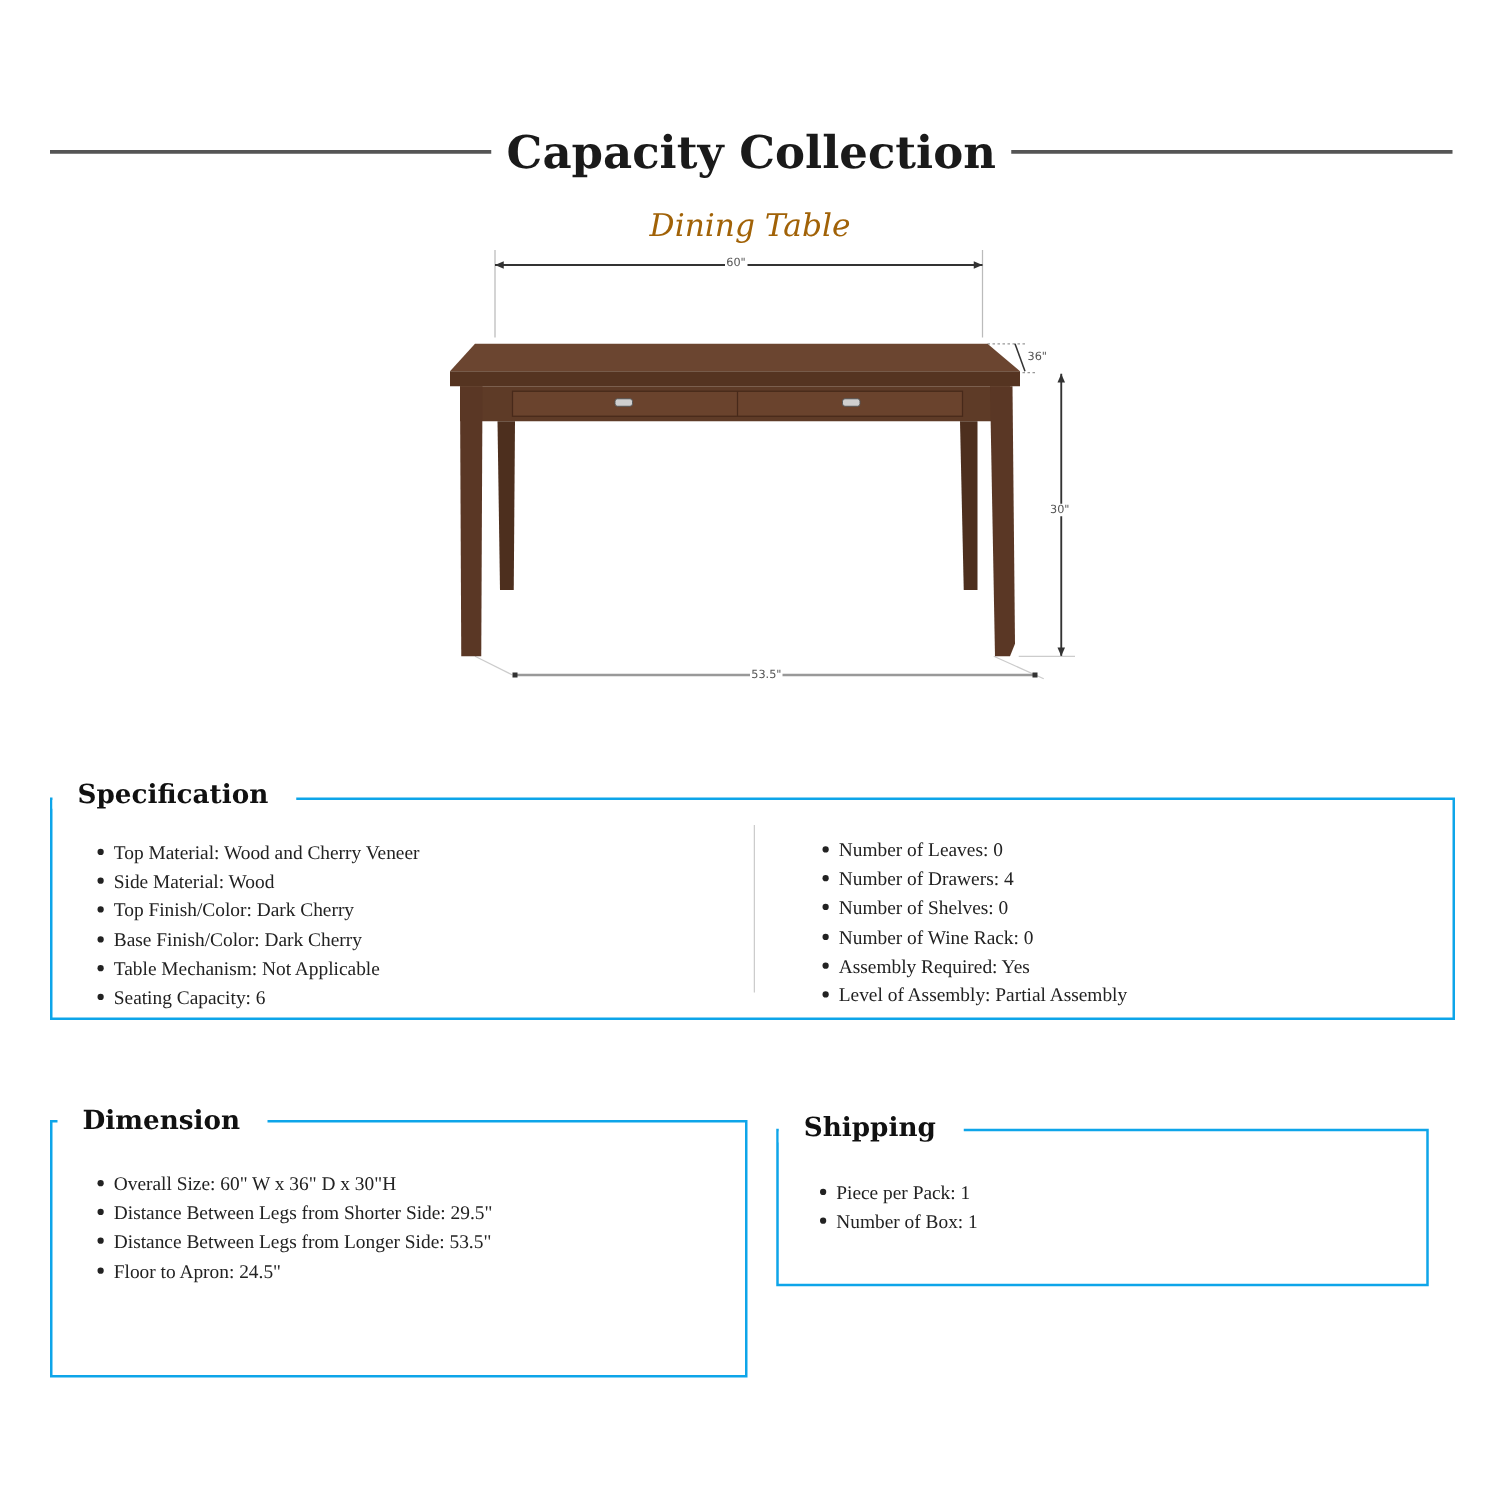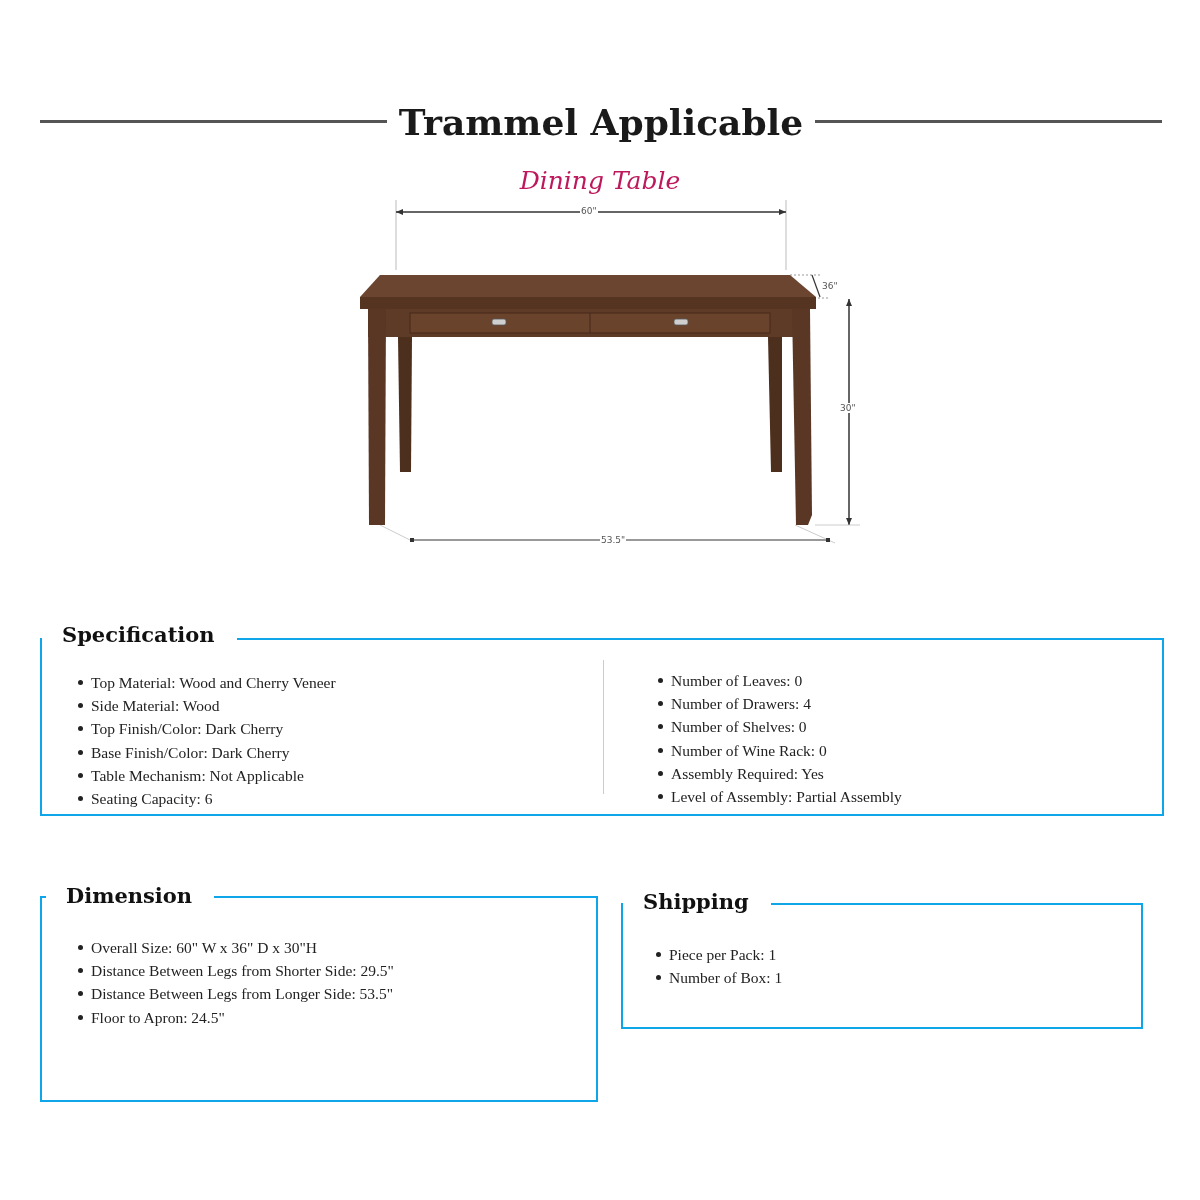--- a/index.html
+++ b/index.html
@@ -3,39 +3,39 @@
 <meta charset="utf-8">
 <style>
   html, body { margin:0; padding:0; background:#ffffff; }
   body { width:1200px; height:1200px; position:relative; overflow:hidden; font-family:"DejaVu Serif", serif; color:#1a1a1a; }
   .title-row { position:absolute; top:98px; left:40px; width:1122px; height:48px; }
   .title-line { position:absolute; top:22px; height:3px; background:#555; }
   .title-line.l { left:0; width:362px; }
   .title-line.r { left:750px; width:372px; }
   .title { position:absolute; left:0; width:1122px; top:0; text-align:center; font-size:36px; font-weight:bold; line-height:48px; font-family:"DejaVu Serif", serif; letter-spacing:0px; }
   .title span { background:#fff; padding:0 12px; }
-  .subtitle { position:absolute; top:166px; left:0; width:1200px; text-align:center; font-size:25px; font-style:italic; font-family:"DejaVu Serif", serif; color:#be185d; }
+  .subtitle { position:absolute; top:166px; left:0; width:1200px; text-align:center; font-size:25px; font-style:italic; font-family:"DejaVu Serif", serif; color:#a16207; }
 
   .drawing { position:absolute; left:350px; top:195px; width:520px; height:360px; }
   .dimlabel { position:absolute; font-size:9px; color:#555; background:#fff; padding:0 1px; font-family:"DejaVu Sans", sans-serif; }
 
   .box { position:absolute; border:2px solid #0ea5e9; box-sizing:border-box; }
   .box-title { position:absolute; font-weight:bold; font-size:21px; background:#fff; padding:0 22px 0 20px; font-family:"DejaVu Serif", serif; color:#111; }
   ul.items { list-style:none; margin:13px; padding:0; position:absolute; }
   ul.items li { font-size:15.5px; line-height:23.2px; color:#222; white-space:nowrap; font-family:"Liberation Serif", serif; }
   ul.items li .bullet { display:inline-block; width:5px; height:5px; background:#222; border-radius:50%; margin-right:8px; vertical-align:middle; position:relative; top:-2px; }
   .col-divider { position:absolute; width:1px; background:#ccc; }
 </style>
 </head>
 <body>
 
 <div class="title-row">
   <div class="title-line l"></div>
   <div class="title-line r"></div>
-  <div class="title"><span>Trammel Applicable</span></div>
+  <div class="title"><span>Capacity Collection</span></div>
 </div>
 <div class="subtitle">Dining Table</div>
 
 <div class="drawing">
   <svg width="520" height="360" viewBox="0 0 520 360">
 
     <line x1="46" y1="5" x2="46" y2="75" stroke="#bbb" stroke-width="1"></line>
     <line x1="436" y1="5" x2="436" y2="75" stroke="#bbb" stroke-width="1"></line>
     <line x1="46" y1="17" x2="436" y2="17" stroke="#333" stroke-width="1.5"></line>
     <polygon points="46,17 53,14 53,20" fill="#333"></polygon>

